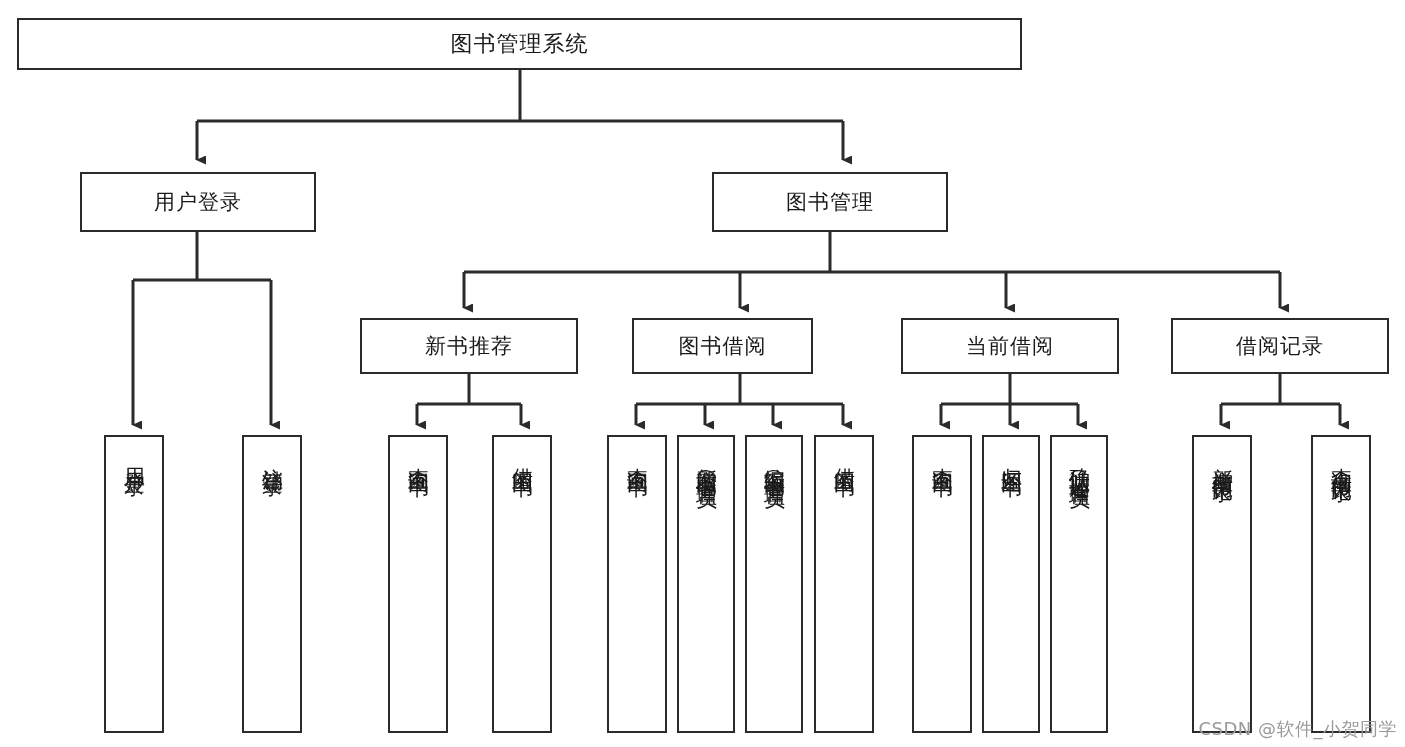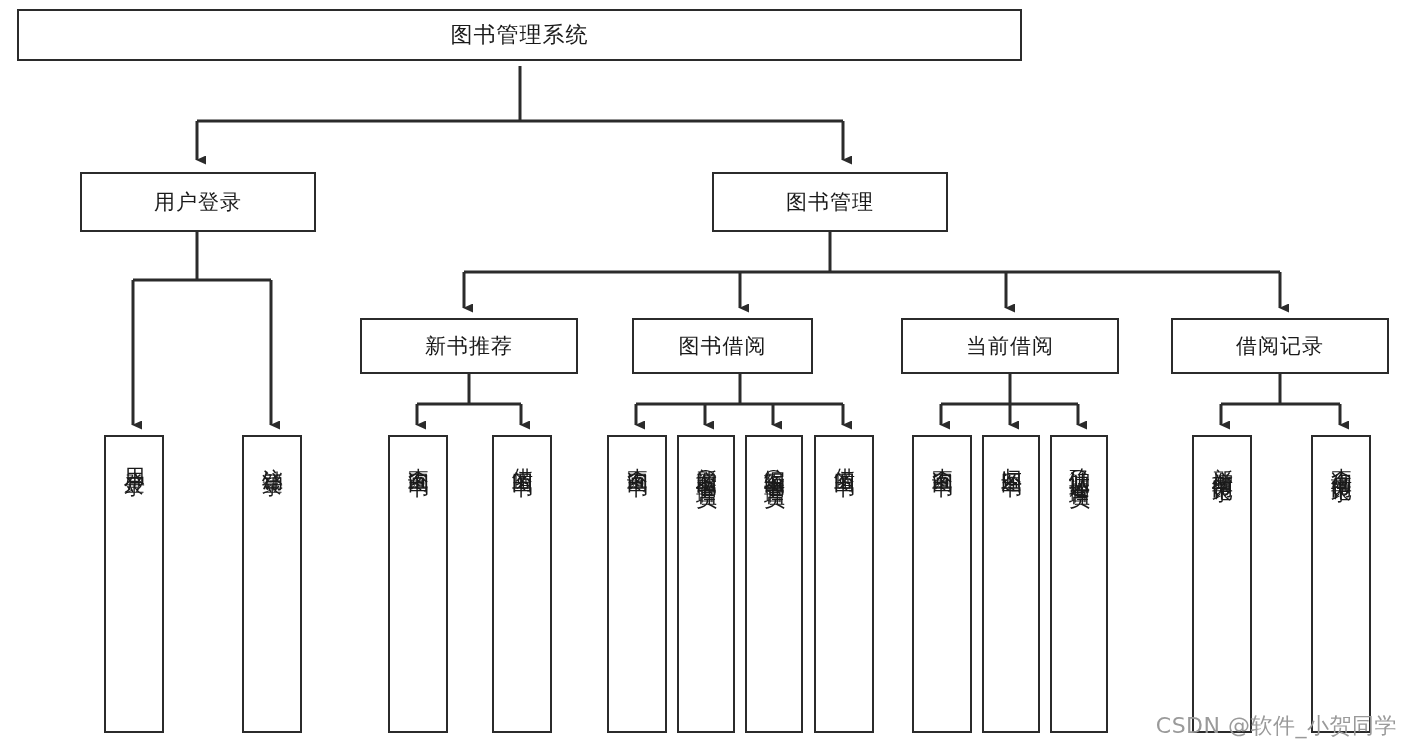--- a/index.html
+++ b/index.html
@@ -59,21 +59,21 @@
     line-height: 1.0;
     white-space: nowrap;
   }
   .node.root .node-label {
     font-size: 22px;
   }
   #watermark {
     position: absolute;
     right: 8px;
     bottom: 6px;
-    font-size: 22px;
+    font-size: 18px;
     color: #9a9a9a;
     letter-spacing: 0.5px;
     white-space: nowrap;
     user-select: none;
   }
 </style>
 </head>
 <body>
 
 <div id="diagram-root">
@@ -120,21 +120,21 @@
     <path d="M 941 404 L 941 425" stroke="#2b2b2b" stroke-width="3" fill="none" marker-end="url(#arrowhead)"></path>
     <path d="M 1010 404 L 1010 425" stroke="#2b2b2b" stroke-width="3" fill="none" marker-end="url(#arrowhead)"></path>
     <path d="M 1078 404 L 1078 425" stroke="#2b2b2b" stroke-width="3" fill="none" marker-end="url(#arrowhead)"></path>
 
     <path d="M 1280 374 L 1280 404" stroke="#2b2b2b" stroke-width="3" fill="none"></path>
     <path d="M 1221 404 L 1340 404" stroke="#2b2b2b" stroke-width="3" fill="none"></path>
     <path d="M 1221 404 L 1221 425" stroke="#2b2b2b" stroke-width="3" fill="none" marker-end="url(#arrowhead)"></path>
     <path d="M 1340 404 L 1340 425" stroke="#2b2b2b" stroke-width="3" fill="none" marker-end="url(#arrowhead)"></path>
   </svg>
 
-  <div class="node horizontal root" style="left:17px; top:9px; width:1005px; height:52px;">
+  <div class="node horizontal root" style="left:17px; top:18px; width:1005px; height:52px;">
     <span class="node-label">图书管理系统</span>
   </div>
 
   <div class="node horizontal" style="left:80px; top:172px; width:236px; height:60px;">
     <span class="node-label">用户登录</span>
   </div>
 
   <div class="node horizontal" style="left:712px; top:172px; width:236px; height:60px;">
     <span class="node-label">图书管理</span>
   </div>

